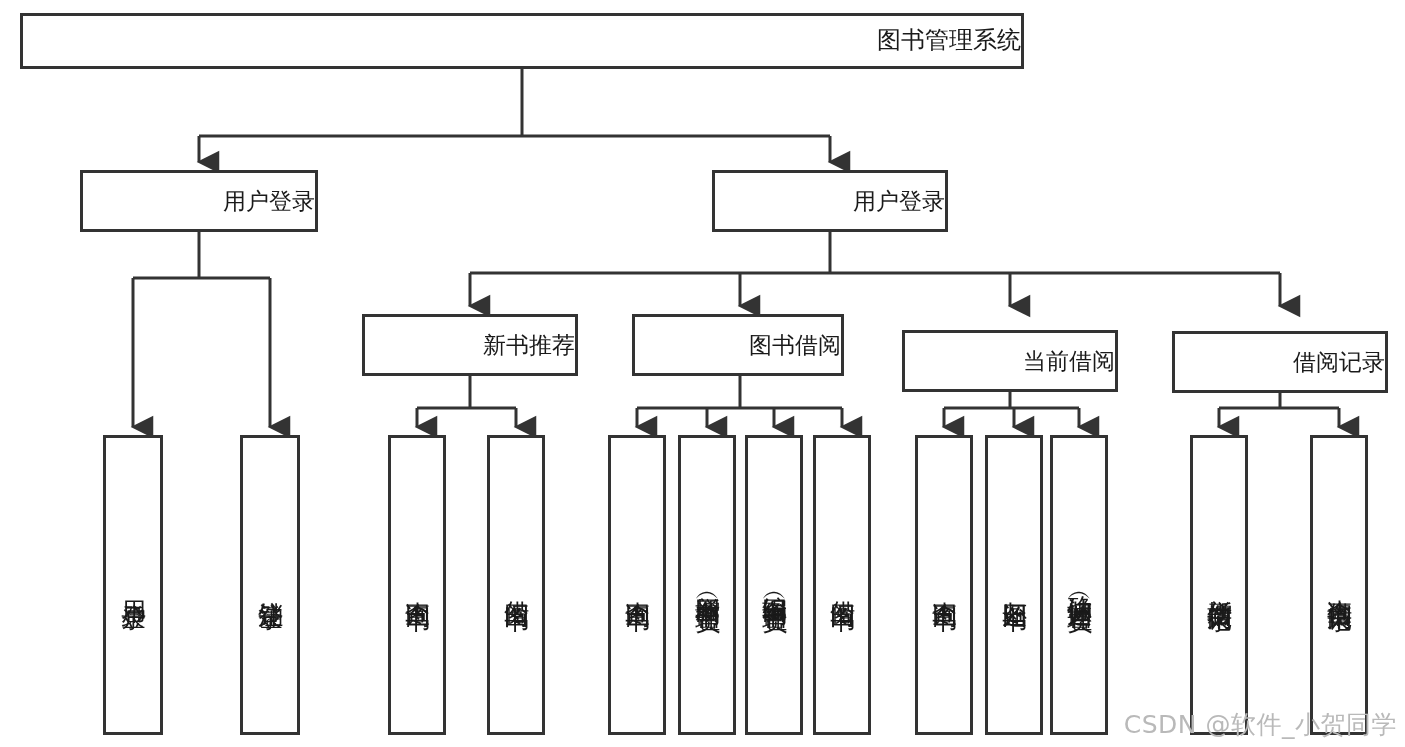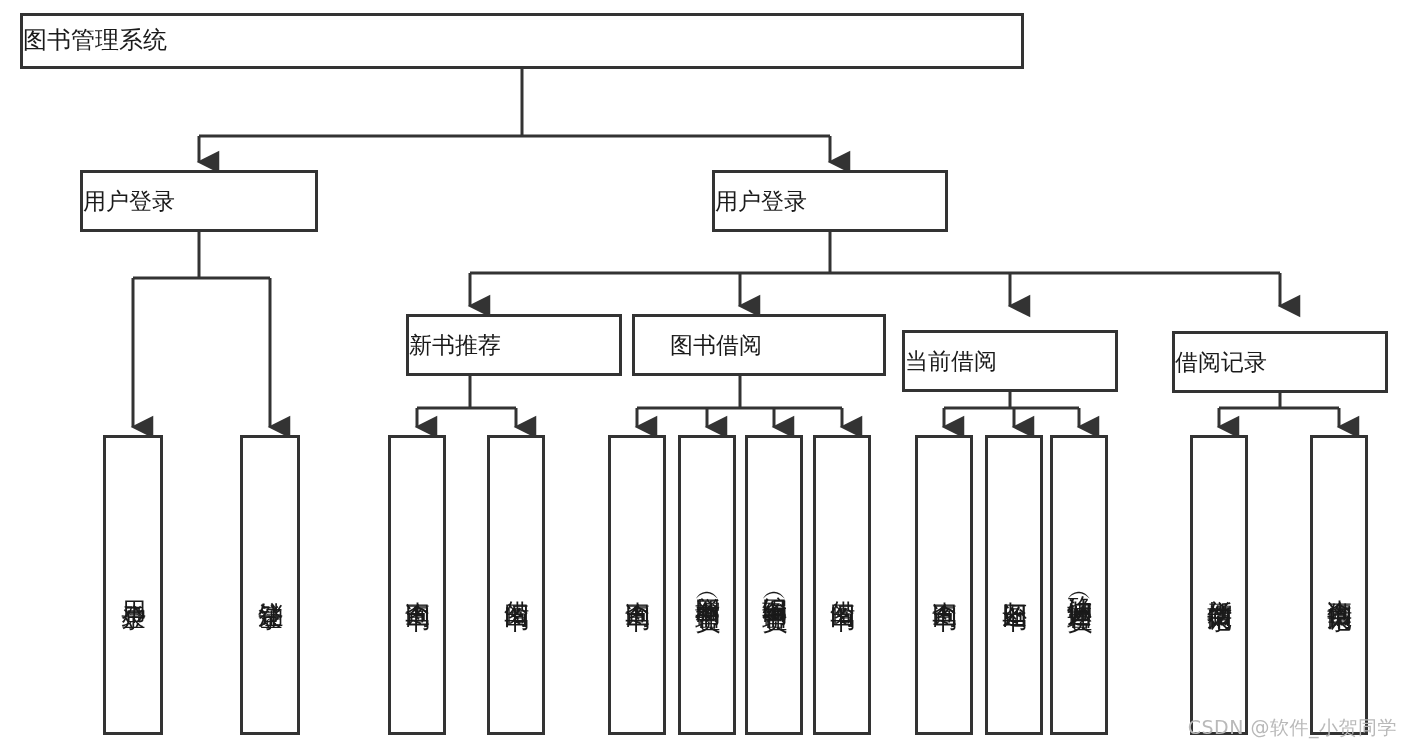--- a/index.html
+++ b/index.html
@@ -25,21 +25,21 @@
     height: 747px;
     pointer-events: none;
   }
   .node {
     position: absolute;
     box-sizing: border-box;
     border: 3px solid #333333;
     background: #ffffff;
     display: flex;
     align-items: center;
-    justify-content: flex-start;
+    justify-content: flex-end;
     text-align: center;
     color: #1a1a1a;
     line-height: 1.22;
   }
   .node.h {
     font-size: 23px;
   }
   .node.root {
     font-size: 24px;
   }
@@ -55,21 +55,21 @@
   .node.v .vtext {
     writing-mode: vertical-rl;
     text-orientation: upright;
     white-space: normal;
     display: block;
   }
   .watermark {
     position: absolute;
     right: 8px;
     bottom: 6px;
-    font-size: 19px;
+    font-size: 25px;
     color: #b9b9b9;
     white-space: nowrap;
     letter-spacing: 0.5px;
   }
 </style>
 </head>
 <body>
 
 <div id="stage">
 
@@ -127,24 +127,24 @@
     <span>图书管理系统</span>
   </div>
 
   <div class="node h" style="left:80px; top:170px; width:238px; height:62px;">
     <span>用户登录</span>
   </div>
   <div class="node h" style="left:712px; top:170px; width:236px; height:62px;">
     <span>用户登录</span>
   </div>
 
-  <div class="node h" style="left:362px; top:314px; width:216px; height:62px;margin-left:44px;">
+  <div class="node h" style="left:362px; top:314px; width:216px; height:62px;">
     <span>新书推荐</span>
   </div>
-  <div class="node h" style="left:632px; top:314px; width:254px; height:62px;padding-left:35px;">
+  <div class="node h" style="left:632px; top:314px; width:212px; height:62px;padding-left:35px;">
     <span>图书借阅</span>
   </div>
   <div class="node h" style="left:902px; top:330px; width:216px; height:62px;">
     <span>当前借阅</span>
   </div>
   <div class="node h" style="left:1172px; top:331px; width:216px; height:62px;">
     <span>借阅记录</span>
   </div>
 
   <div class="node v" style="left:103px; top:435px; width:60px; height:300px;">

